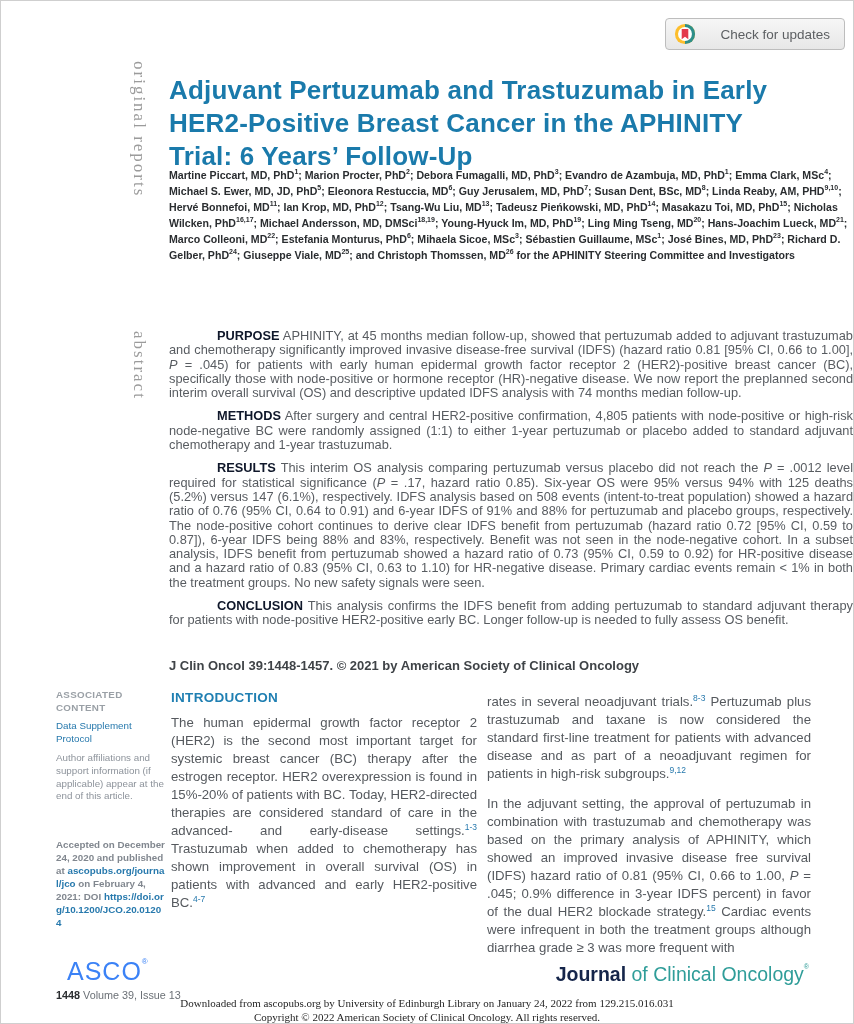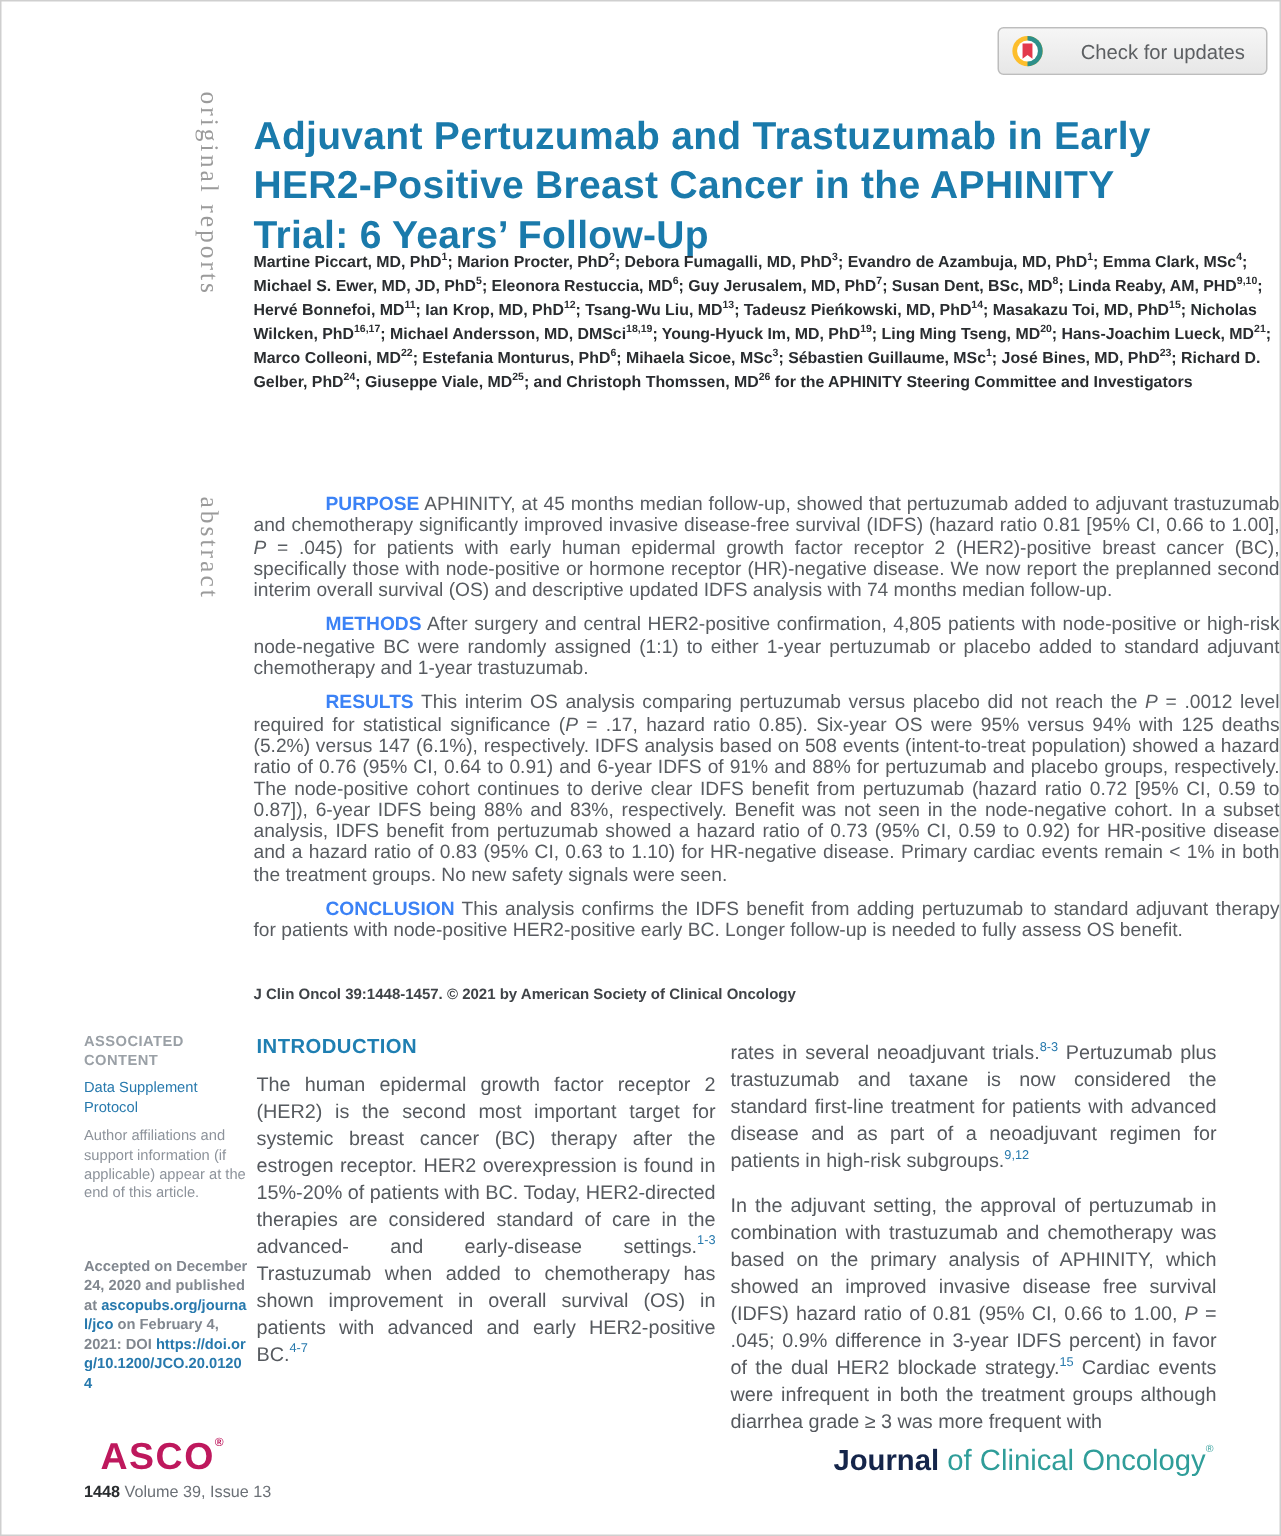--- a/index.html
+++ b/index.html
@@ -30,43 +30,43 @@
   .author-list{
     position:absolute;left:168px;top:166px;width:695px;
     font-size:10.6px;line-height:1.52;font-weight:bold;color:#2a2d30;
   }
   .author-list sup{font-size:7px;line-height:0;}
   
   .abstract{position:absolute;left:168px;top:328px;width:684px;}
   .abs-para{
     margin:0 0 9px 0;font-size:12.8px;line-height:14.3px;color:#585c61;text-align:justify;
   }
-  .abs-label{font-weight:bold;color:#3b82f6;padding-left:48px;}
+  .abs-label{font-weight:bold;color:#0f172a;padding-left:48px;}
   .citation{
-    position:absolute;left:168px;top:657px;font-size:10px;font-weight:bold;color:#3f4347;
+    position:absolute;left:168px;top:657px;font-size:13px;font-weight:bold;color:#3f4347;
   }
   
   .sidebar{position:absolute;left:55px;top:688px;width:110px;font-size:9.8px;line-height:1.32;}
   .side-heading{font-weight:bold;color:#9aa0a6;letter-spacing:.3px;margin-bottom:5px;}
   .side-link{display:block;font-weight:normal;color:#2779ad;text-decoration:none;cursor:pointer;}
   .side-links{margin-bottom:6px;}
   .side-note{color:#8d939b;margin-bottom:6px;}
   .side-accepted{color:#8d939b;font-weight:bold;margin-top:36px;}
   .side-bold{color:#81878f;font-weight:bold;}
   .side-plain{color:#81878f;font-weight:bold;}
   .side-link-inline{color:#2779ad;font-weight:bold;cursor:pointer;word-break:break-all;}
   
   .col{position:absolute;top:688px;font-size:13.2px;line-height:18px;color:#55595e;text-align:justify;}
   .col1{left:170px;width:306px;}
   .col2{left:486px;width:324px;top:692px;}
   .intro-heading{font-size:13.5px;font-weight:bold;color:#1f7fb2;margin:0 0 7px 0;letter-spacing:.3px;}
   .body-para{margin:0 0 12px 0;}
   sup.ref{color:#2779ad;font-size:8.5px;line-height:0;}
   
-  .asco-logo{position:absolute;left:66px;top:956px;font-size:25px;font-weight:bold;color:#be185d;letter-spacing:1px;}
+  .asco-logo{position:absolute;left:66px;top:956px;font-size:25px;font-weight:normal;color:#3b82f6;letter-spacing:1px;}
   .asco-reg{font-size:8px;vertical-align:top;}
   .pageinfo{position:absolute;left:55px;top:988px;font-size:10.8px;color:#6b7076;}
   .pageinfo b{color:#2a2d30;}
   .journal-logo{position:absolute;right:44px;top:962px;font-size:19.5px;}
   .journal-word{font-weight:bold;color:#15254a;}
   .journal-rest{color:#2f9d99;}
   .journal-reg{font-size:7px;vertical-align:top;color:#2f9d99;}
   .download{
     position:absolute;left:0;right:0;top:996px;text-align:center;
     font-family:"Liberation Serif",serif;font-size:11px;color:#1f1f1f;line-height:1.25;
@@ -129,14 +129,18 @@
 
   <div class="asco-logo">
     <span>ASCO</span><span class="asco-reg">®</span>
   </div>
   <div class="pageinfo">
     <b>1448</b><span> Volume 39, Issue 13</span>
   </div>
   <div class="journal-logo">
     <span class="journal-word">Journal</span><span class="journal-rest"> of Clinical Oncology</span><span class="journal-reg">®</span>
   </div>
+  <div class="download">
+    <div>Downloaded from ascopubs.org by University of Edinburgh Library on January 24, 2022 from 129.215.016.031</div>
+    <div>Copyright © 2022 American Society of Clinical Oncology. All rights reserved.</div>
+  </div>
 
 </div>
 
 </body></html>

